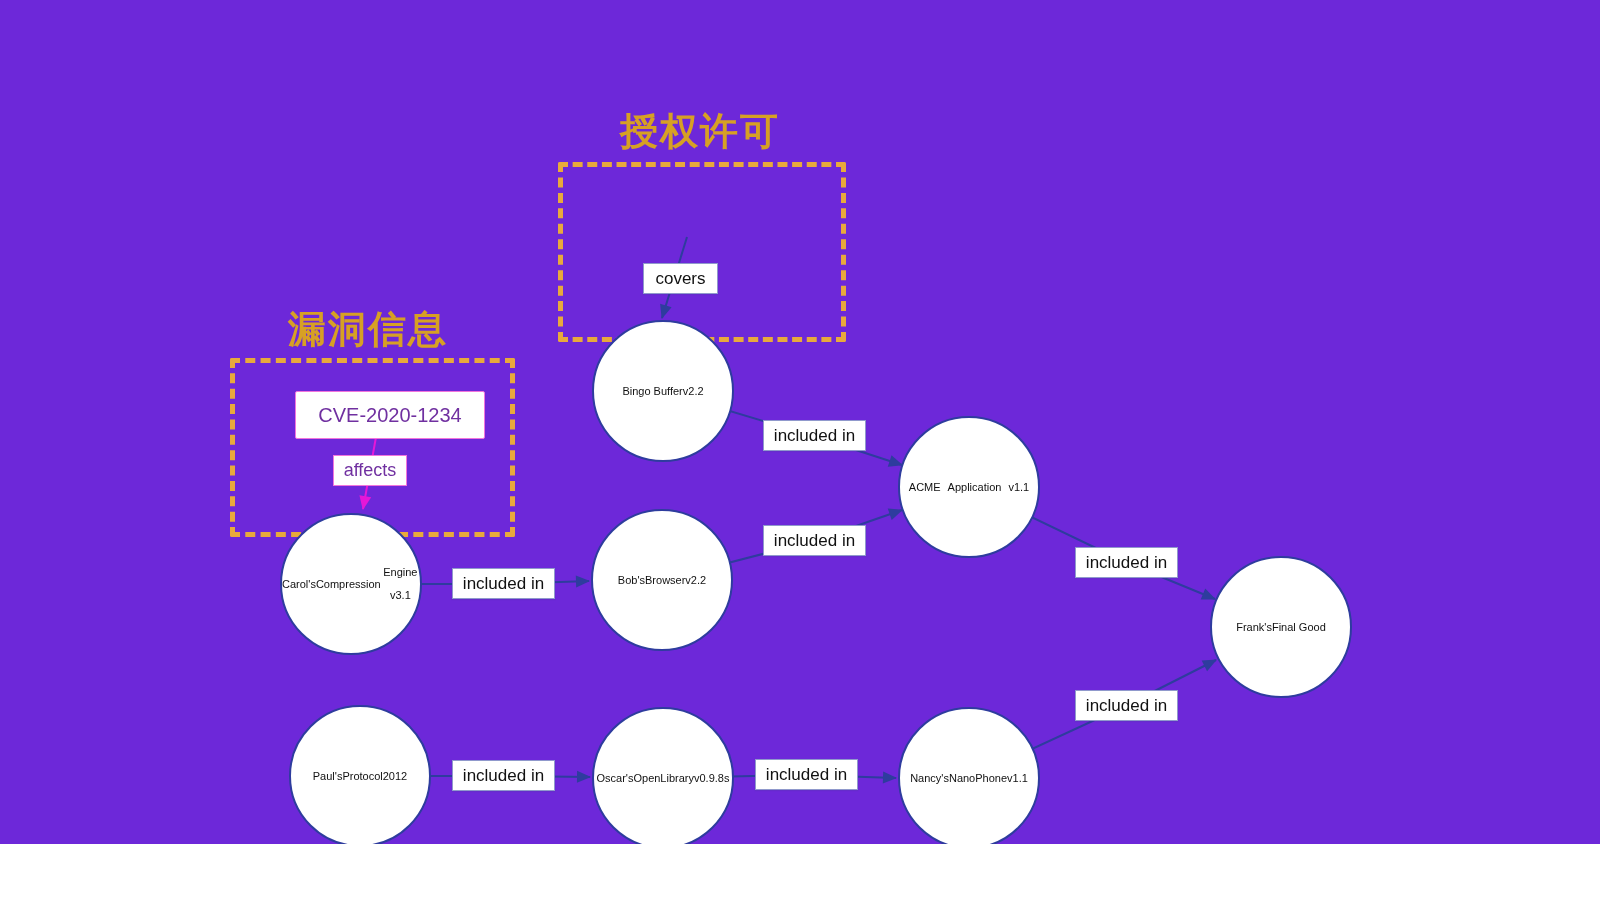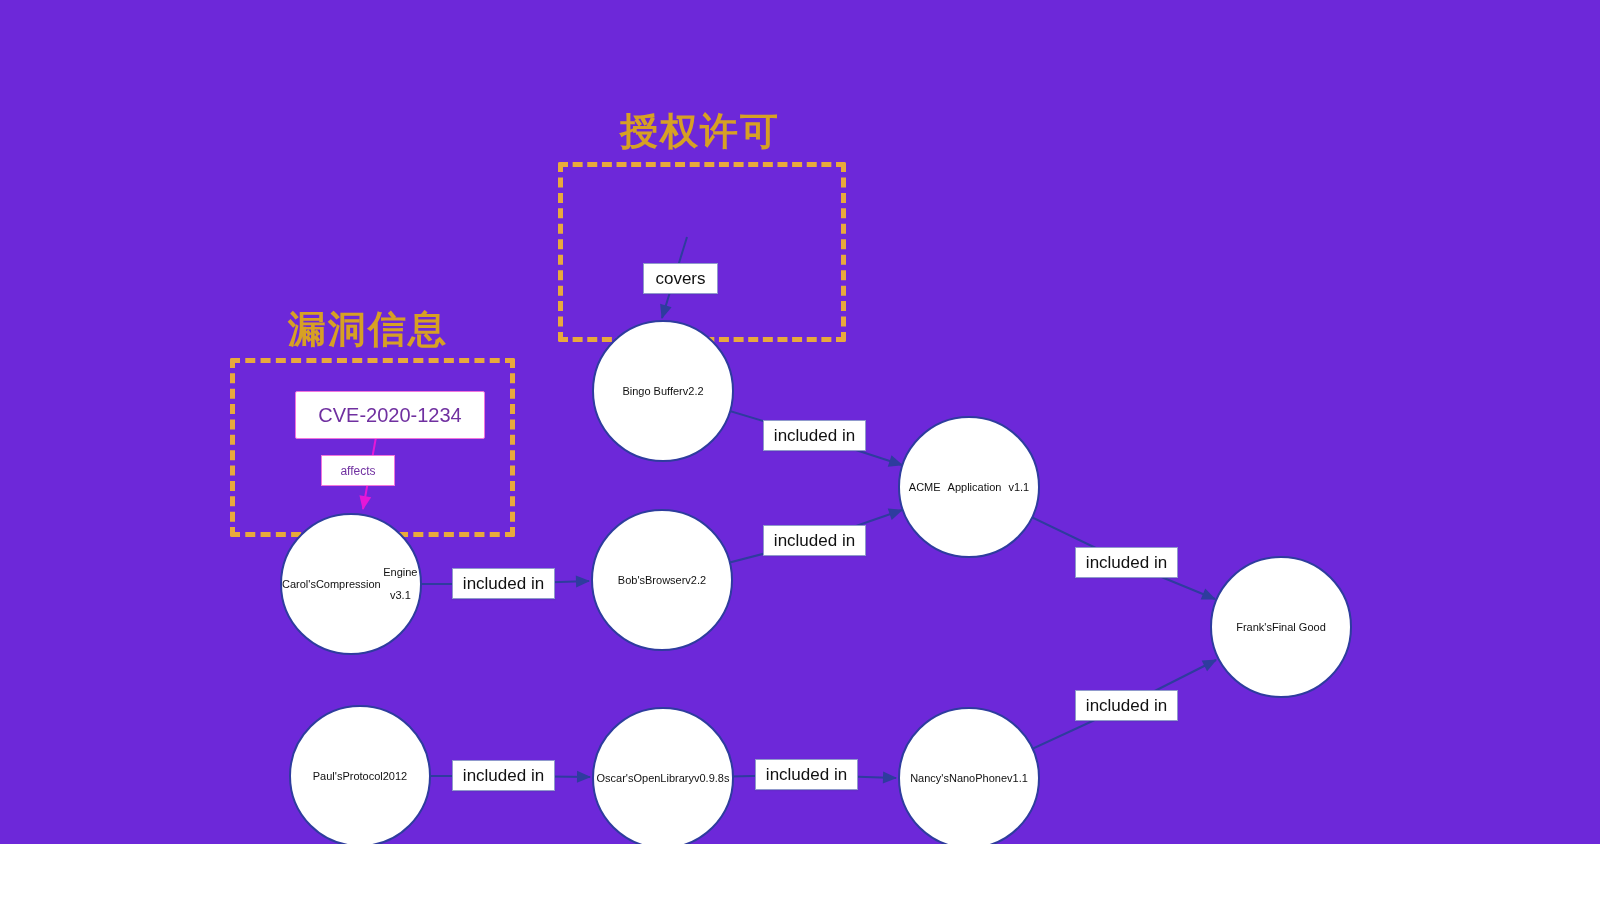--- a/index.html
+++ b/index.html
@@ -76,22 +76,22 @@
     border:1.2px solid #9099CC;
     border-radius:0;
     display:flex;align-items:center;justify-content:center;
     font-size:17px;
     z-index:3;
     box-shadow:0 1px 1px rgba(60,70,130,0.15);
   }
   .edge-label.inc{width:103px;height:31px;}
   .edge-label.covers{left:643px;top:263px;width:75px;height:31px;}
   .edge-label.affects{
-    left:321px;top:455px;width:74px;height:31px;
-    border-color:#F175DC;color:#7030A0;font-size:12px;
+    left:333px;top:455px;width:74px;height:31px;
+    border-color:#F175DC;color:#7030A0;font-size:18px;
     box-shadow:none;
   }
   .inc-bingo-acme{left:763px;top:420px;}
   .inc-bob-acme{left:763px;top:525px;}
   .inc-carol-bob{left:452px;top:568px;}
   .inc-acme-frank{left:1075px;top:547px;}
   .inc-nancy-frank{left:1075px;top:690px;}
   .inc-paul-oscar{left:452px;top:760px;}
   .inc-oscar-nancy{left:755px;top:759px;}
   

